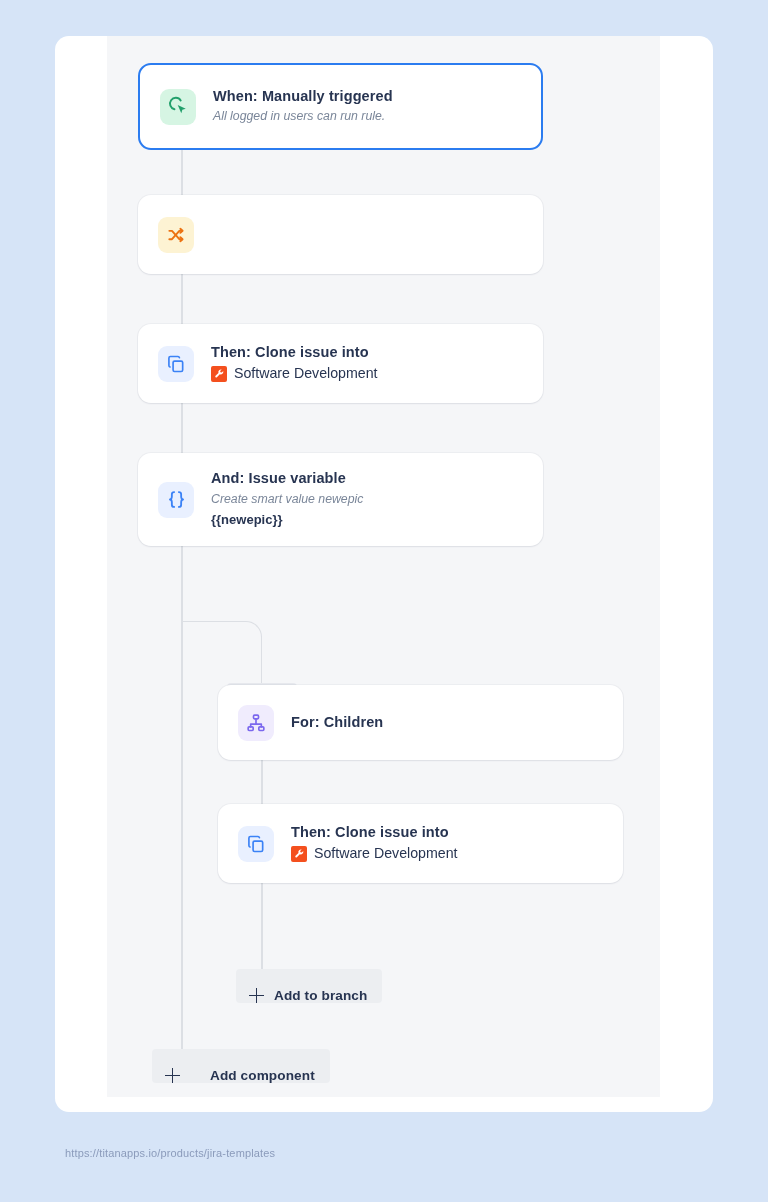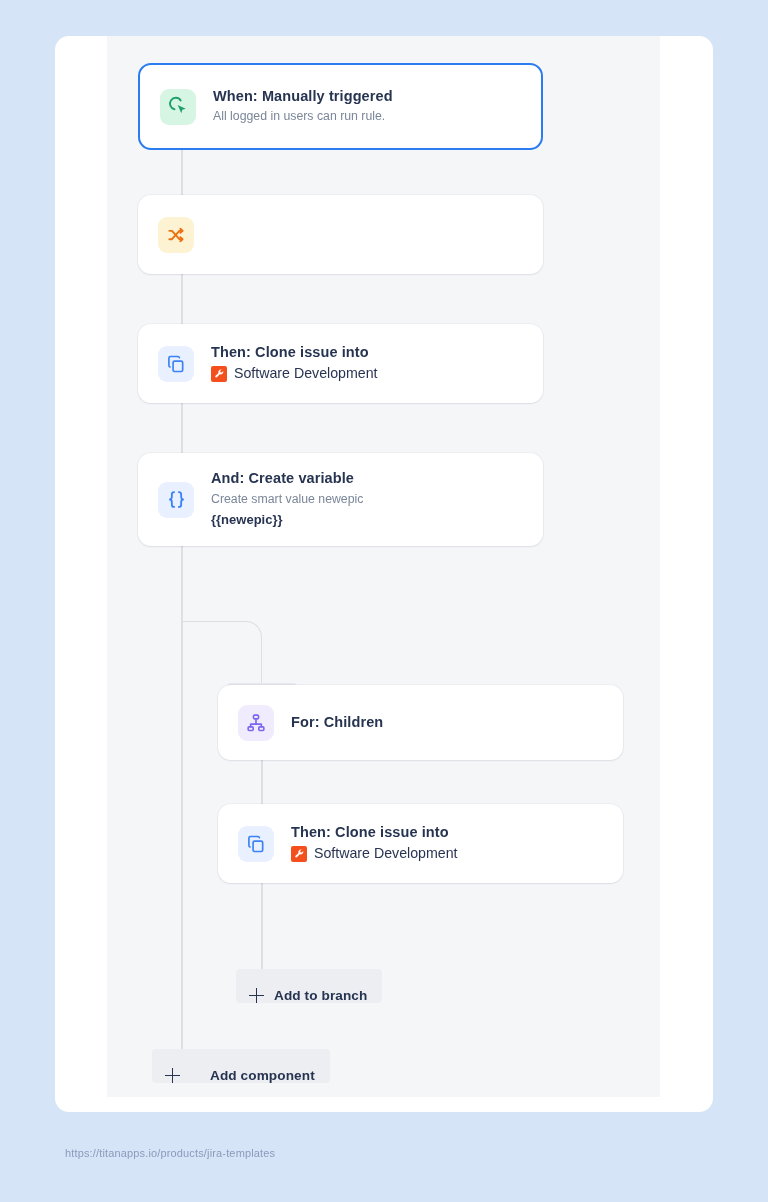--- a/index.html
+++ b/index.html
@@ -104,20 +104,21 @@
     font-weight: 700;
     color: #273451;
     letter-spacing: .1px;
     line-height: 1.35;
   }
   .node-sub {
     font-size: 12.3px;
     color: #7a8699;
     line-height: 1.45;
     margin-top: 2px;
+    font-style: italic;
   }
   .node-strong {
     font-size: 14.2px;
     color: #273451;
     line-height: 1.45;
     margin-top: 1px;
     display: flex;
     align-items: center;
   }
   .node-mono {
@@ -266,21 +267,21 @@
       </div>
 
       <div class="node" id="node-var">
         <div class="node-icon" style="background:#e9f0ff">
           <svg width="21" height="21" viewBox="0 0 24 24" fill="none" stroke="#3b82f6" stroke-width="2.1" stroke-linecap="round" stroke-linejoin="round">
             <path d="M9.3 3.5c-2 0-2.6 1-2.6 2.6v2.6c0 1.8-.9 3.3-2.2 3.3 1.3 0 2.2 1.5 2.2 3.3v2.6c0 1.6.6 2.6 2.6 2.6"></path>
             <path d="M14.7 3.5c2 0 2.6 1 2.6 2.6v2.6c0 1.8.9 3.3 2.2 3.3-1.3 0-2.2 1.5-2.2 3.3v2.6c0 1.6-.6 2.6-2.6 2.6"></path>
           </svg>
         </div>
         <div class="node-body">
-          <div class="node-title">And: Create variable</div>
+          <div class="node-title">And: Issue variable</div>
           <div class="node-sub">Create smart value newepic</div>
           <div class="node-mono">{{newepic}}</div>
         </div>
       </div>
 
       <div id="branch-tag">BRANCH</div>
 
       <div class="node" id="node-for">
         <div class="node-icon" style="background:#f0ecfd">
           <svg width="20" height="20" viewBox="0 0 24 24" fill="none" stroke="#7b68ee" stroke-width="2" stroke-linecap="round" stroke-linejoin="round">

